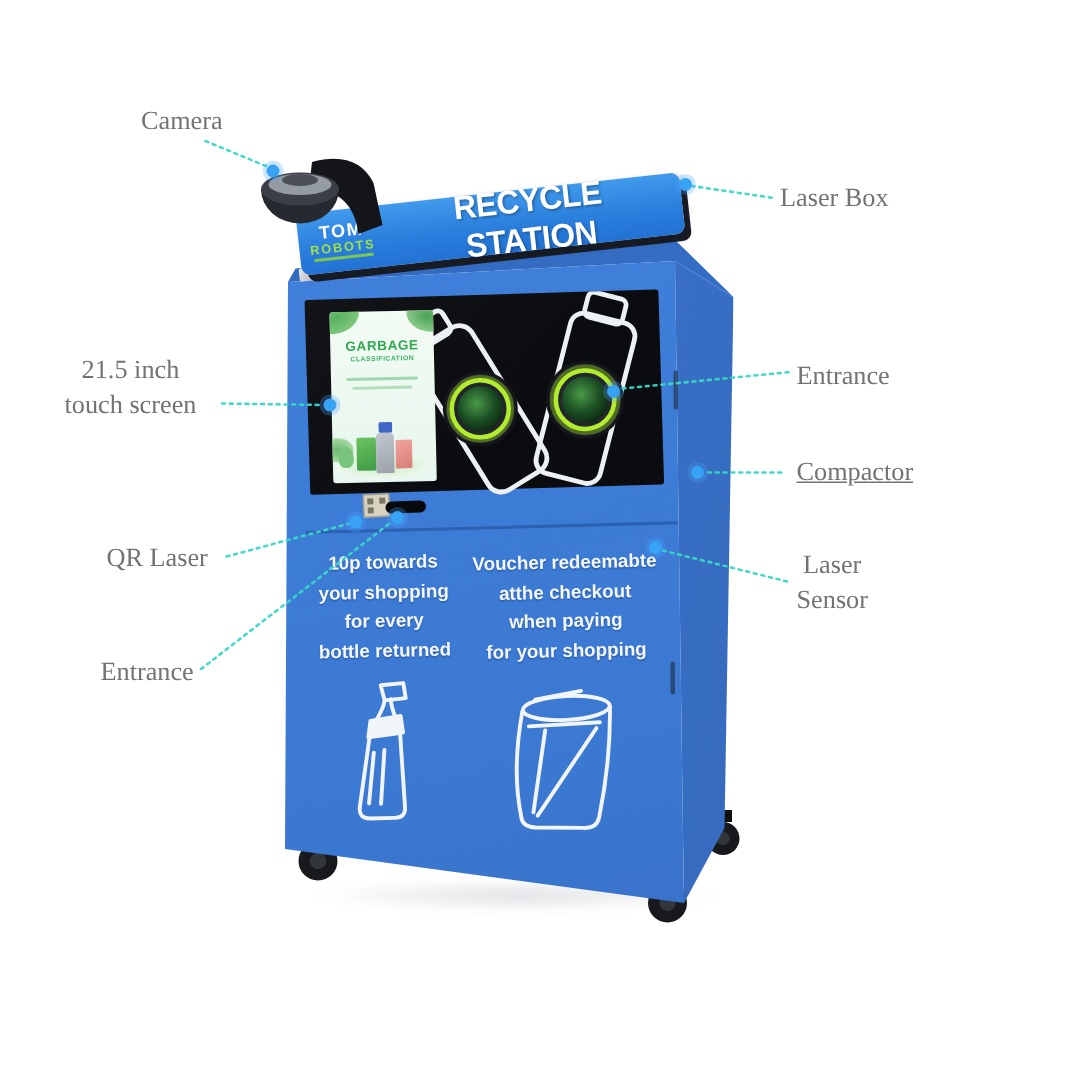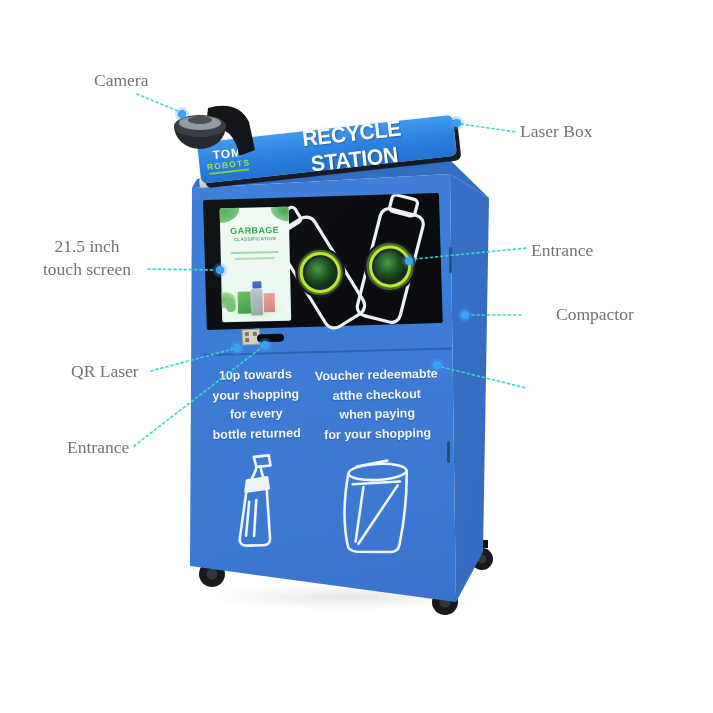--- a/index.html
+++ b/index.html
@@ -271,15 +271,17 @@
     </g>
   </svg>
 
   <div class="lbl" style="left:94px;top:69px;">Camera</div>
   <div class="lbl" style="left:520px;top:120px;">Laser Box</div>
   <div class="lbl" style="left:43px;top:235px;">21.5 inch
 touch screen</div>
   <div class="lbl" style="left:71px;top:360px;">QR Laser</div>
   <div class="lbl" style="left:67px;top:436px;">Entrance</div>
   <div class="lbl" style="left:531px;top:239px;">Entrance</div>
-  <div class="lbl" style="left:556px;top:303px;">Compactor</div>
+  <div class="lbl" style="left:531px;top:303px;text-decoration:underline;">Compactor</div>
+  <div class="lbl" style="left:531px;top:365px;">Laser
+Sensor</div>
 
 </div>
 
 </body></html>

